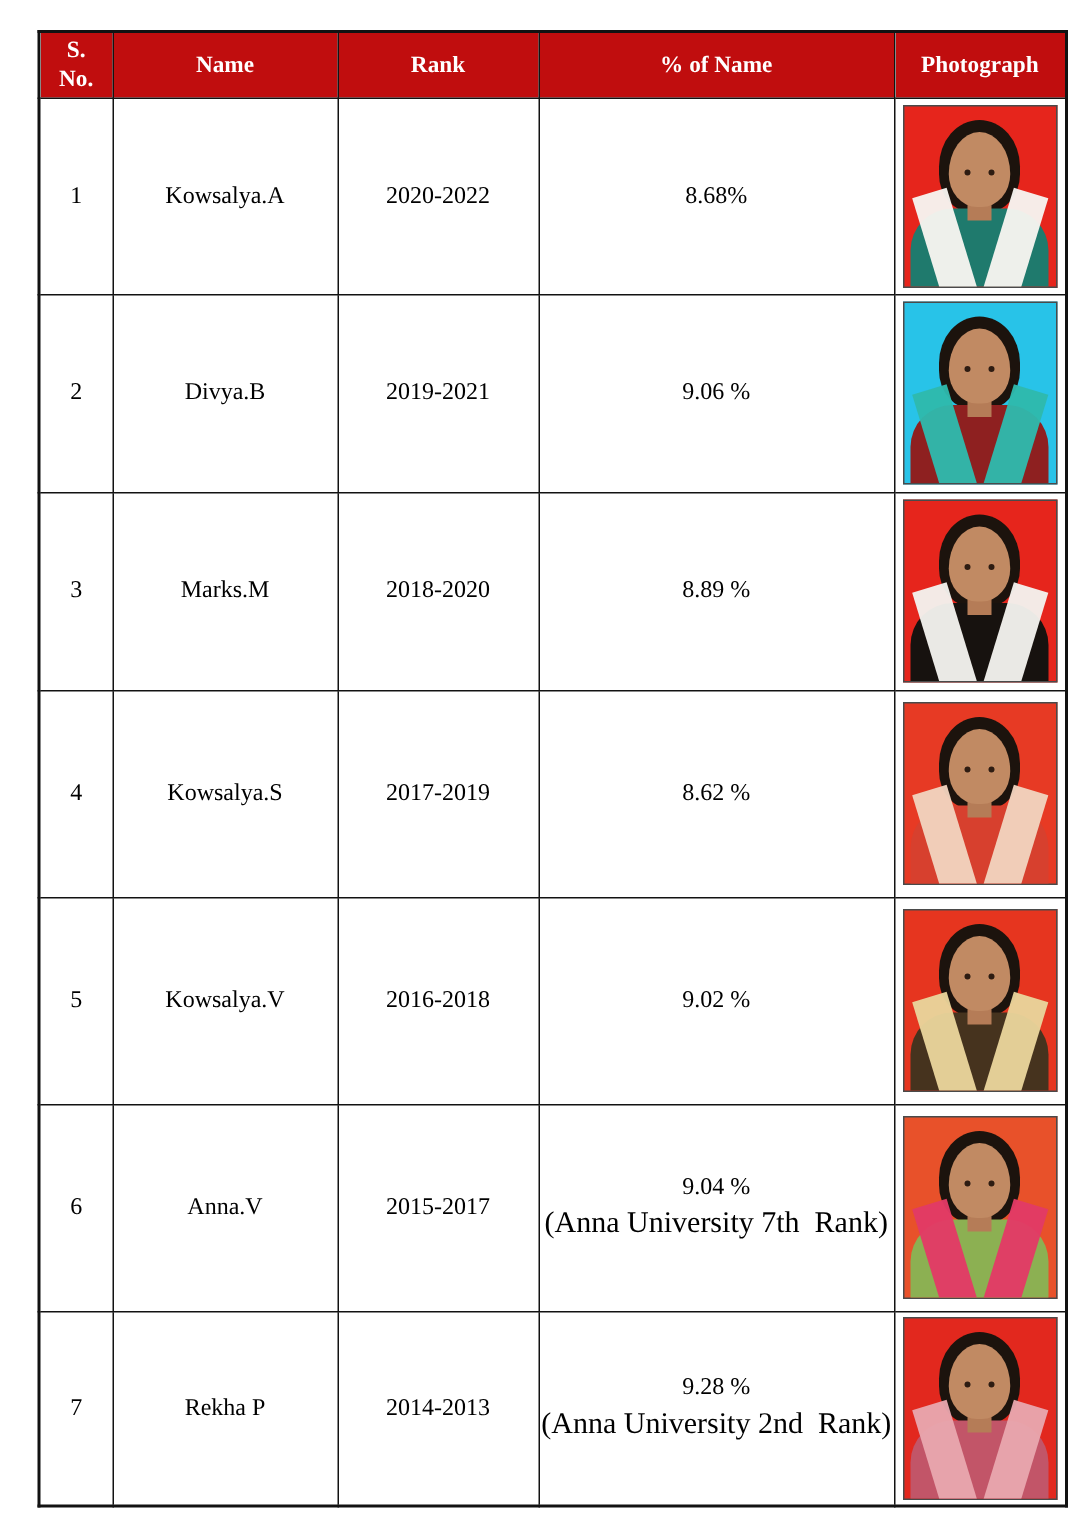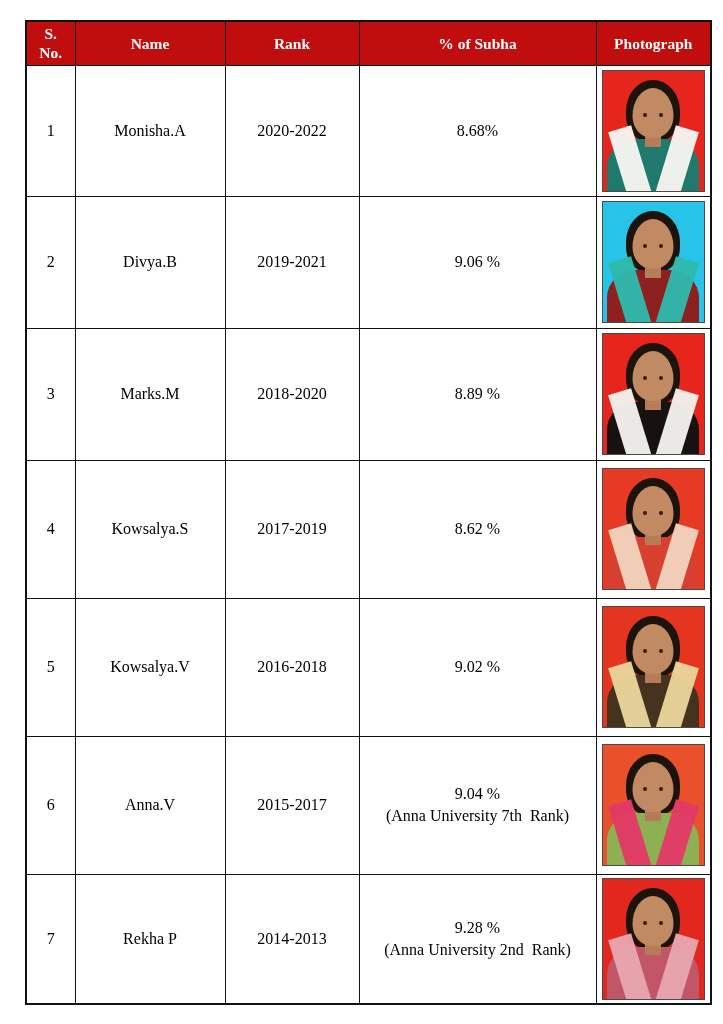--- a/index.html
+++ b/index.html
@@ -18,21 +18,21 @@
     text-align:center;vertical-align:middle;
     padding:0;overflow:hidden;
   }
   .rank-table thead tr{height:44px;}
   .rank-table th{
     background:var(--hdr-bg,#c00d0e);color:#fff;
     font-weight:bold;font-size:15.5px;line-height:1.25;
     white-space:pre-line;
   }
   .rank-table td{font-size:16px;}
-  .marks-note{white-space:pre-wrap;font-size:16px;line-height:1.35;}
+  .marks-note{white-space:pre-wrap;font-size:20px;line-height:1.35;}
   .marks-main{line-height:1.35;}
 
   
   .photo-wrap{display:flex;align-items:center;justify-content:center;}
   .photo{
     position:relative;width:101px;height:120px;
     background:var(--bg,#e6251c);
     border:1px solid #4a4a4a;
     overflow:hidden;flex:0 0 auto;
   }
@@ -78,29 +78,29 @@
         <col style="width:134px">
       <col style="width:237px">
         <col style="width:115px">
     </colgroup>
     <thead>
       <tr>
         <th style="--hdr-bg: #c00d0e;">S.
 No.</th>
         <th style="--hdr-bg: #c00d0e;">Name</th>
         <th style="--hdr-bg: #c00d0e;">Rank</th>
-        <th style="--hdr-bg: #c00d0e;">% of Subha</th>
+        <th style="--hdr-bg: #c00d0e;">% of Name</th>
         <th style="--hdr-bg: #c00d0e;">Photograph</th>
       </tr>
     </thead>
     <tbody>
 
       <tr style="height:131px;">
         <td>1</td>
-        <td>Monisha.A</td>
+        <td>Kowsalya.A</td>
         <td>2020-2022</td>
         <td>
           <div class="marks-main">8.68%</div>
           <div class="marks-note"></div>
         </td>
         <td>
           <div class="photo-wrap">
             <div class="photo" style="--bg: #e6251c; --dress: #1f7a6d; --accent: #f7f5f0;">
               <span class="p-hair"></span>
               <span class="p-torso"></span>

